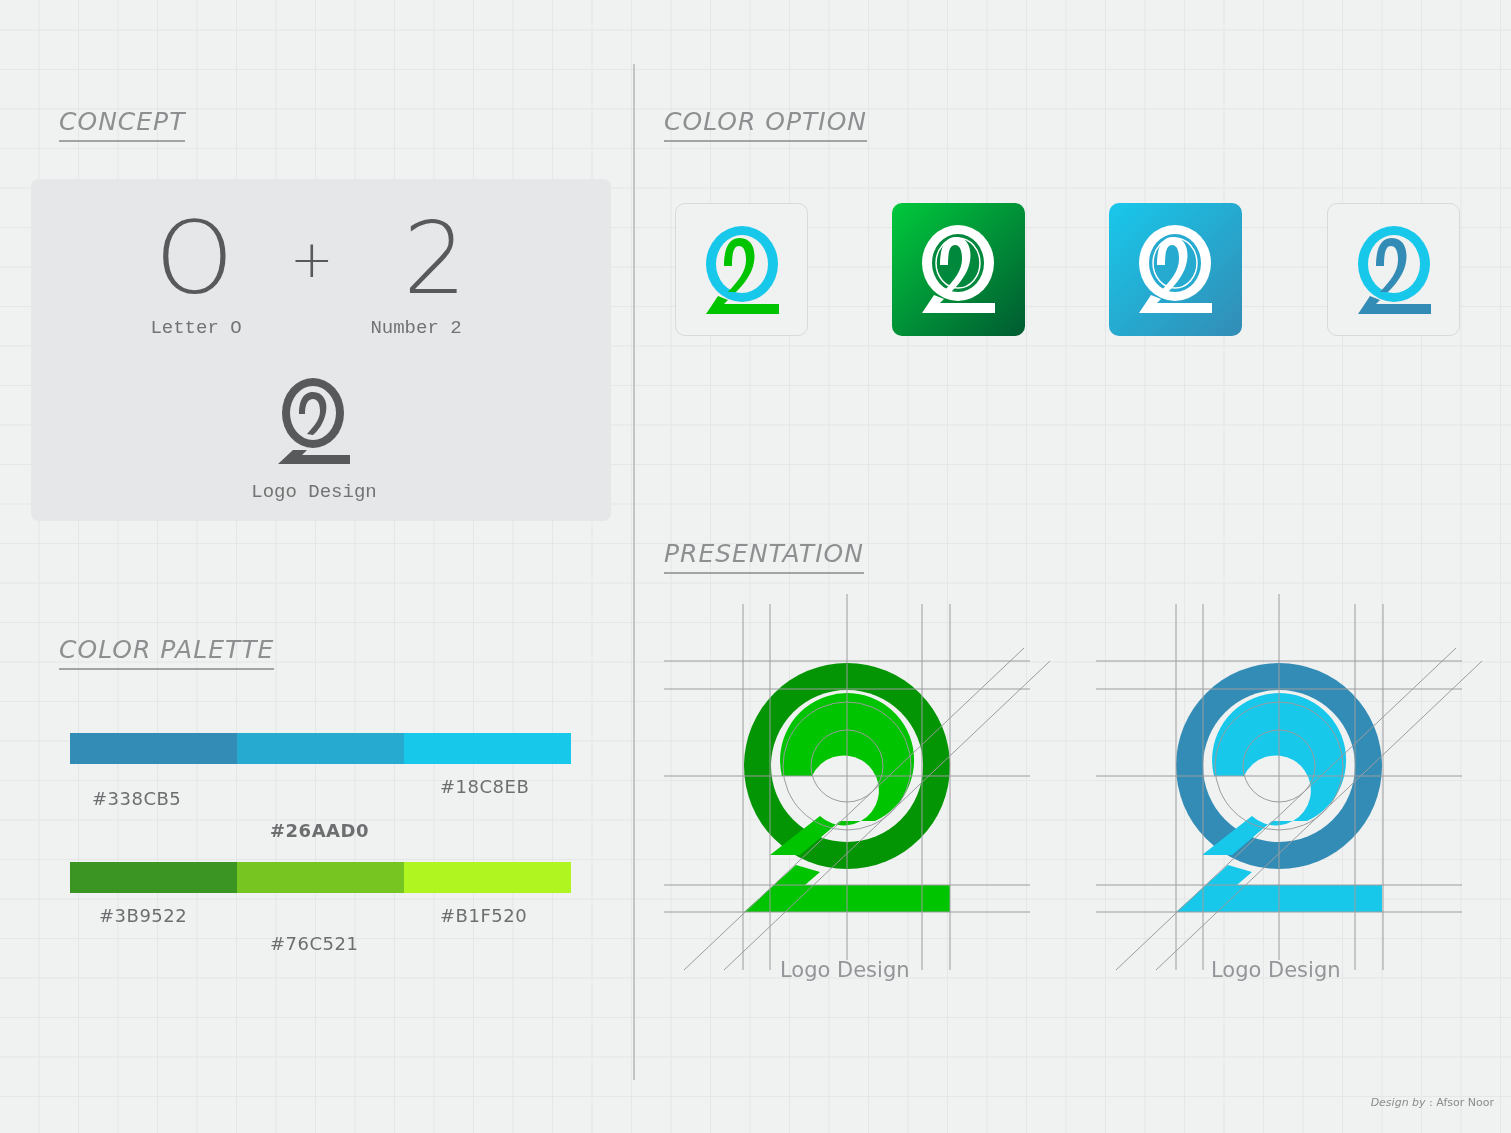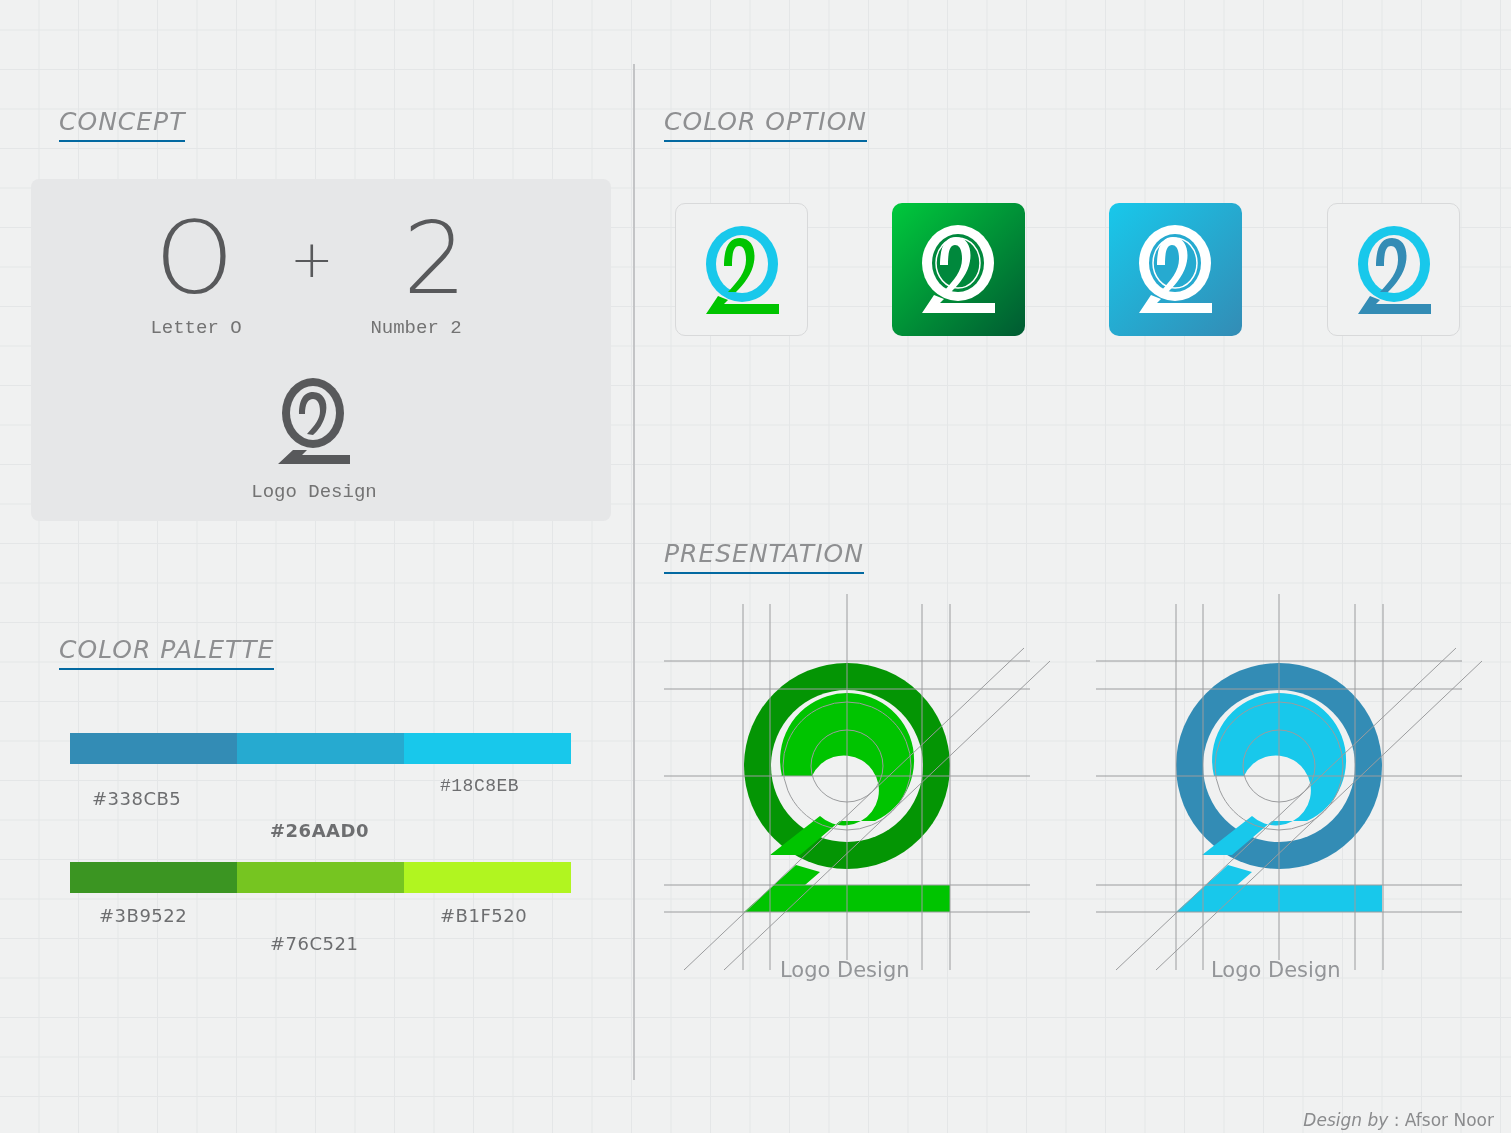--- a/index.html
+++ b/index.html
@@ -17,40 +17,40 @@
     }
     .heading {
       position:absolute;
       font-family:"DejaVu Sans", sans-serif;
       font-style:italic;
       font-weight:200;
       font-size:25px;
       letter-spacing:1px;
       color:#8e8f91;
       padding-bottom:4px;
-      border-bottom:2px solid #0369a1;
+      border-bottom:2px solid #a3a3a3;
       line-height:1.1;
     }
     .divider {
       position:absolute; left:633px; top:64px; width:2px; height:1016px; background:#c3c4c6;
     }
     .concept-card {
       position:absolute; left:31px; top:179px; width:580px; height:342px;
       background:#e6e7e8; border-radius:8px;
     }
     .glyph { position:absolute; color:#58595b; font-family:"DejaVu Sans", sans-serif; font-weight:300; }
     .cap { position:absolute; font-family:Liberation Mono, monospace; font-size:19px; color:#737373; text-align:center; }
     .swatch-row { position:absolute; left:70px; width:501px; height:31px; display:flex; }
     .swatch-row div { flex:1; height:100%; }
     .hex { position:absolute; font-family:"DejaVu Sans", sans-serif; font-size:18px; color:#6d6e70; letter-spacing:0.5px; }
     .tile { position:absolute; top:203px; width:133px; height:133px; border-radius:10px; overflow:hidden; }
     .tile svg { position:absolute; left:0; top:0; }
     .pres { position:absolute; }
     .pres-label { position:absolute; font-family:"DejaVu Sans", sans-serif; font-size:21px; color:#939598; }
-    .credit { position:absolute; right:17px; top:1096px; font-family:"DejaVu Sans", sans-serif; font-size:17px; color:#8a8b8d;margin-top:14px; }
+    .credit { position:absolute; right:17px; top:1096px; font-family:"DejaVu Sans", sans-serif; font-size:11px; color:#8a8b8d; }
     .credit i { font-style:italic; }
   </style>
 </head>
 <body>
 
 <div class="divider"></div>
 
 <div class="heading" style="left:59px; top:108px;">CONCEPT</div>
 
 <div class="concept-card">
@@ -71,21 +71,21 @@
 
 <div class="heading" style="left:59px; top:628px;margin-top:8px;">COLOR PALETTE</div>
 
 <div class="swatch-row" style="top:733px;">
   <div style="background:#338CB5;"></div>
   <div style="background:#26AAD0;"></div>
   <div style="background:#18C8EB;"></div>
 </div>
 <div class="hex" style="left:92px; top:776px;margin-top:12px;">#338CB5</div>
 <div class="hex" style="left:270px; top:820px;font-weight:bold;">#26AAD0</div>
-<div class="hex" style="left:440px; top:776px;font-family:Liberation Mono, monospace;">#18C8EB</div>
+<div class="hex" style="left:440px; top:776px;">#18C8EB</div>
 
 <div class="swatch-row" style="top:862px;">
   <div style="background:#3B9522;"></div>
   <div style="background:#76C521;"></div>
   <div style="background:#B1F520;"></div>
 </div>
 <div class="hex" style="left:99px; top:905px;">#3B9522</div>
 <div class="hex" style="left:270px; top:933px;">#76C521</div>
 <div class="hex" style="left:440px; top:905px;">#B1F520</div>
 

